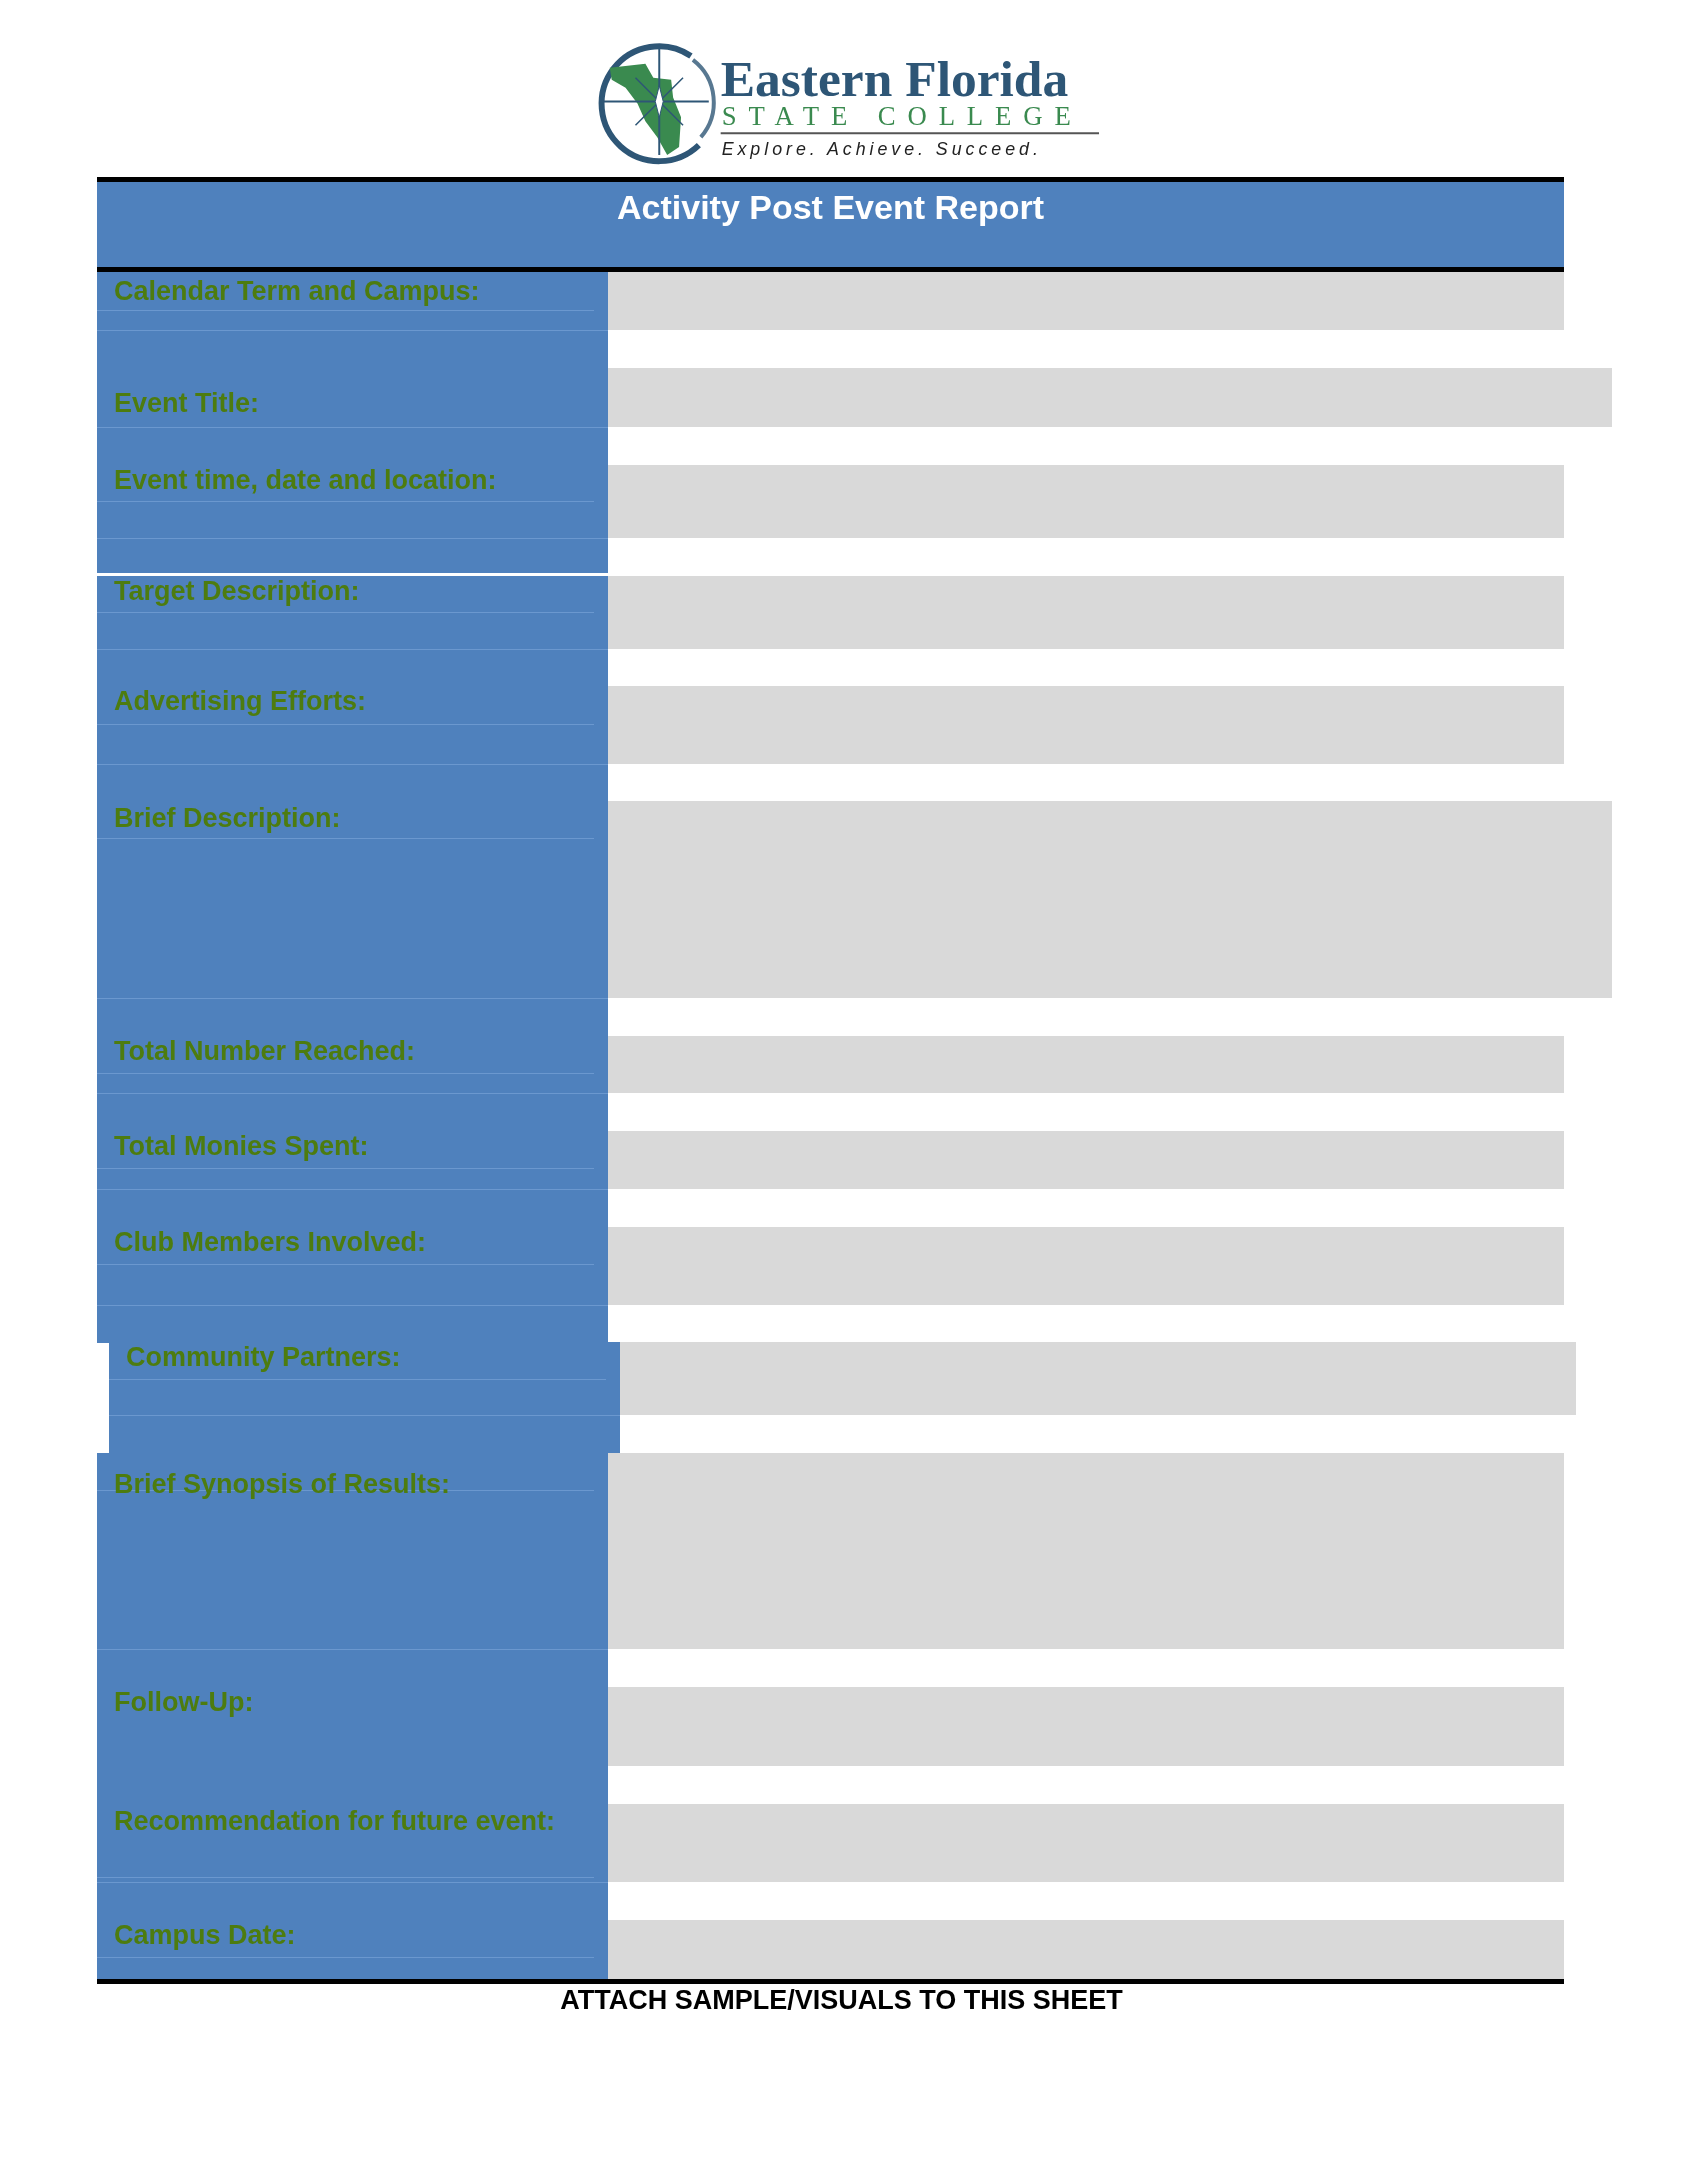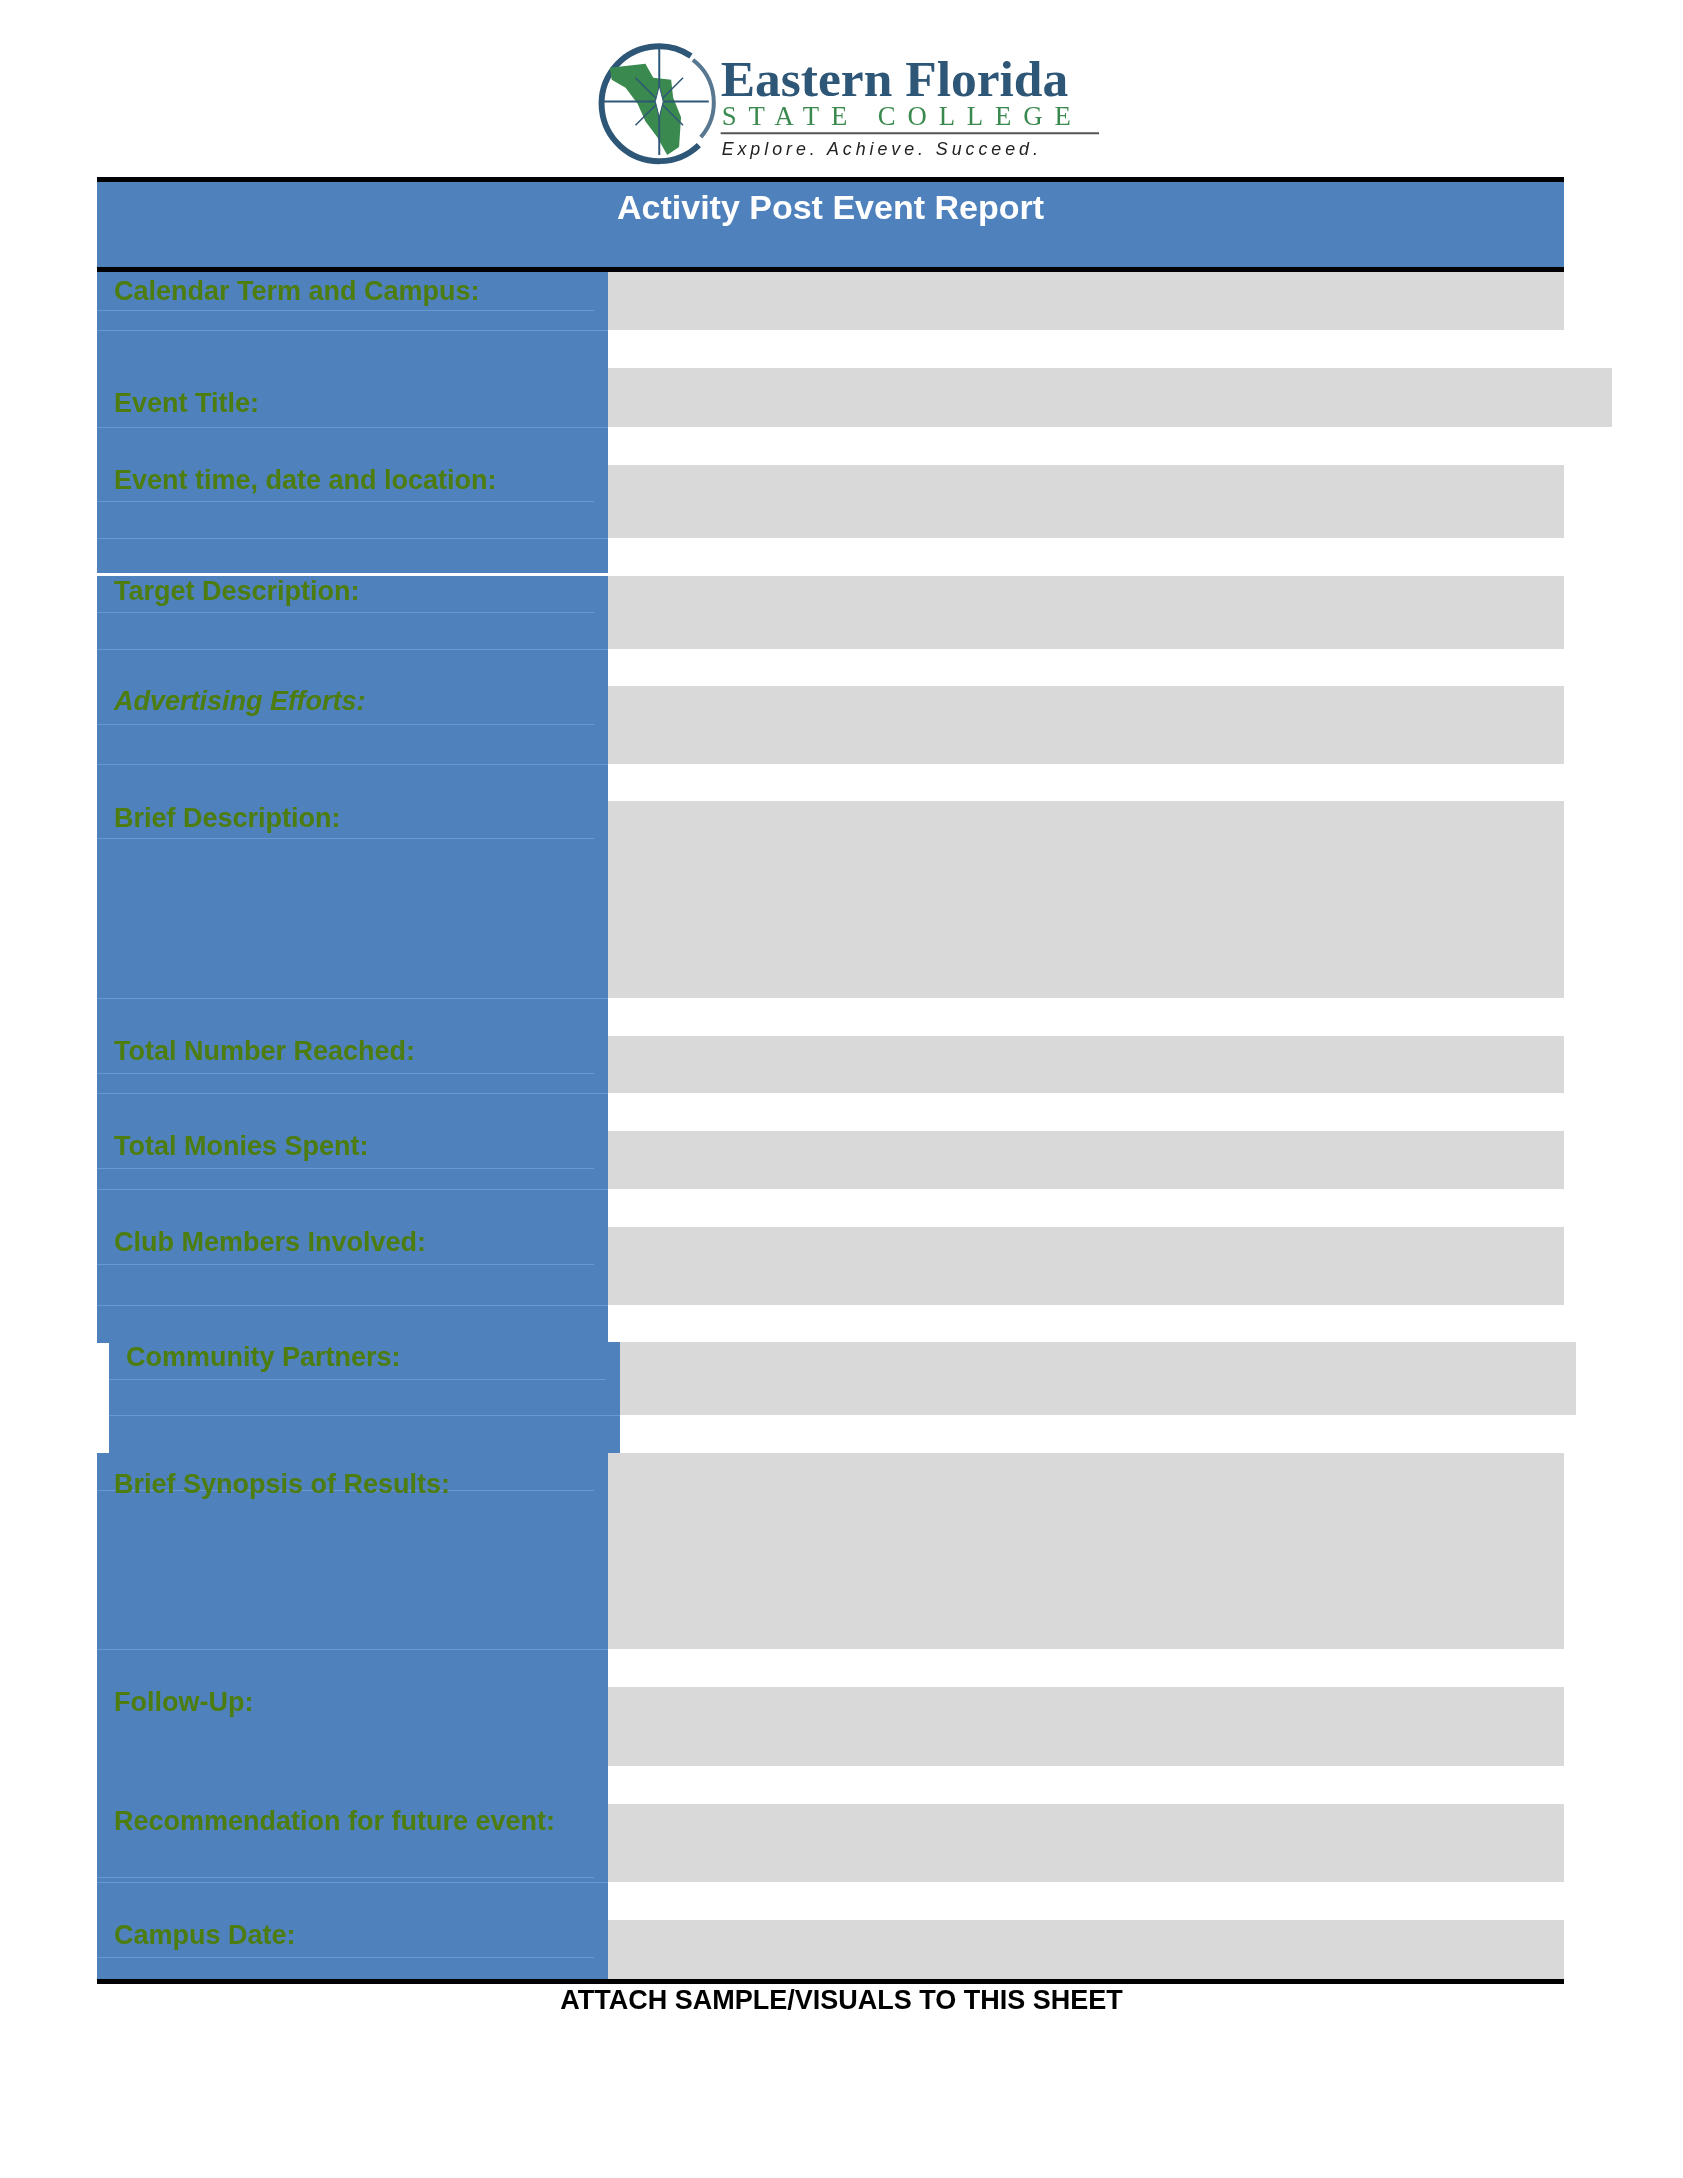--- a/index.html
+++ b/index.html
@@ -83,31 +83,31 @@
 <div class="row" style="top:576px;height:110px;">
   <div class="label-cell">
       <div class="sub" style="top:36px"></div>
     </div>
   <div class="label" style="top:0px">Target Description:</div>
   <div class="field" style="height:73px;"></div>
   <div class="gap" style="top:73px;height:37px;"></div>
   <div class="gap-line" style="top:73px;"></div>
 </div>
 
-<div class="row" style="top:686px;height:115px;font-style:italic;">
+<div class="row" style="top:686px;height:115px;">
   <div class="label-cell">
       <div class="sub" style="top:38px"></div>
     </div>
   <div class="label" style="top:0px">Advertising Efforts:</div>
   <div class="field" style="height:78px;"></div>
   <div class="gap" style="top:78px;height:37px;"></div>
   <div class="gap-line" style="top:78px;"></div>
 </div>
 
-<div class="row" style="top:801px;height:235px;">
+<div class="row" style="top:801px;height:235px;padding-left:48px;">
   <div class="label-cell">
       <div class="sub" style="top:37px"></div>
     </div>
   <div class="label" style="top:2px">Brief Description:</div>
   <div class="field" style="height:197px;"></div>
   <div class="gap" style="top:197px;height:38px;"></div>
   <div class="gap-line" style="top:197px;"></div>
 </div>
 
 <div class="row" style="top:1036px;height:95px;">

